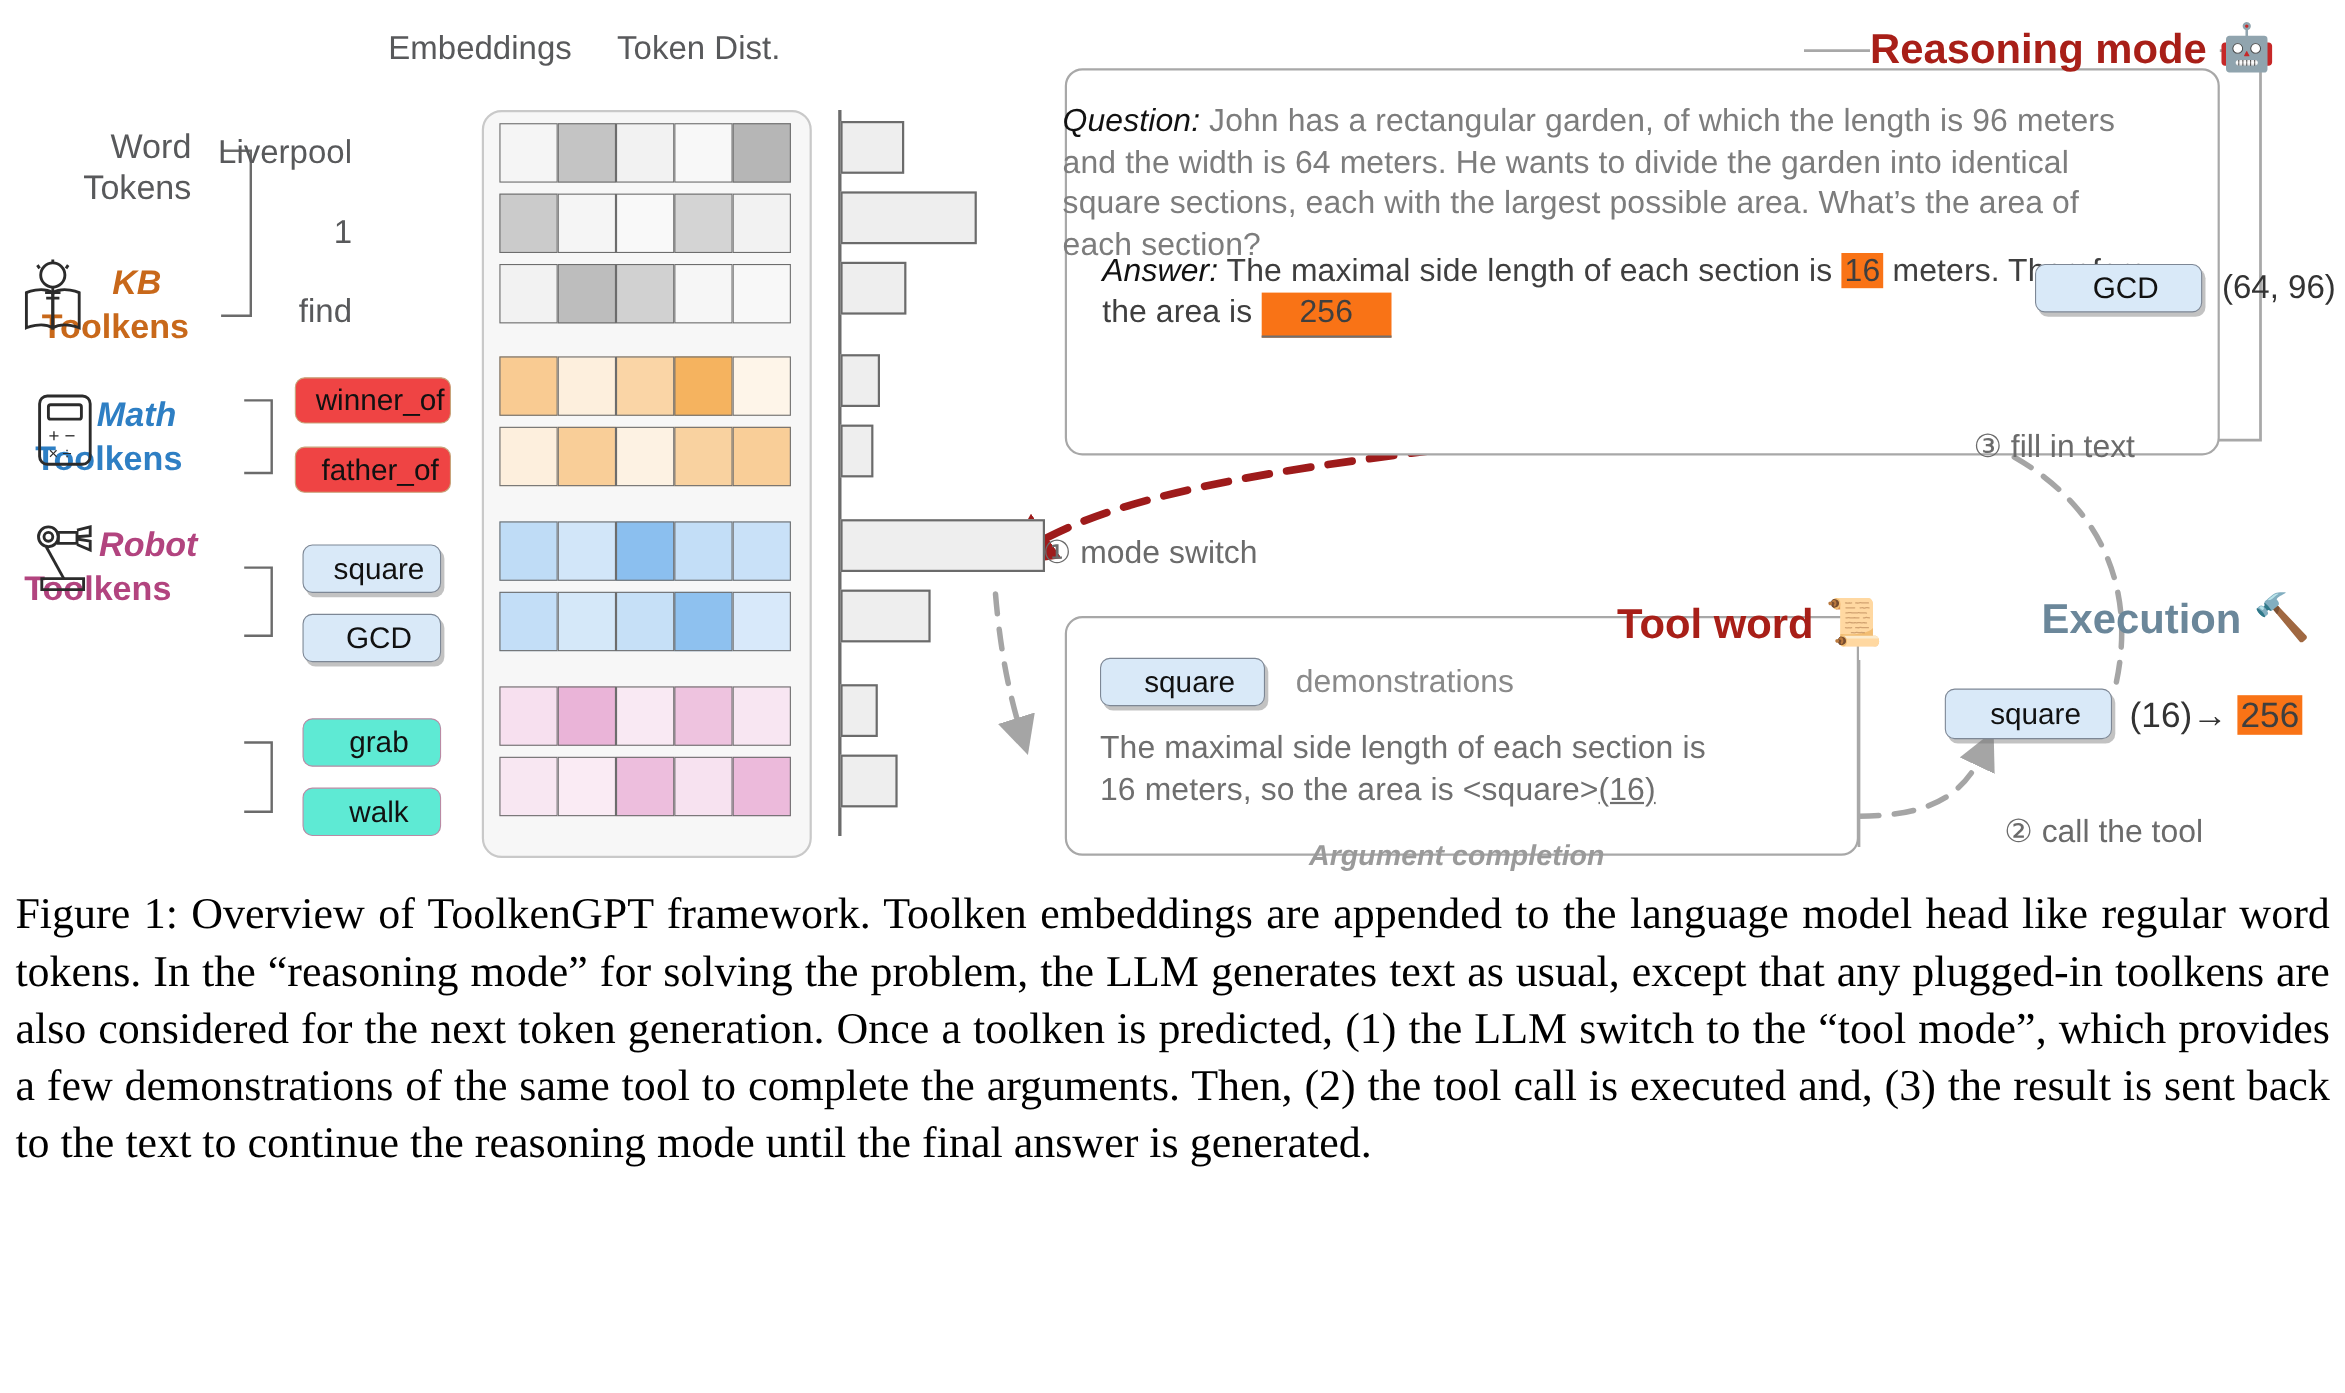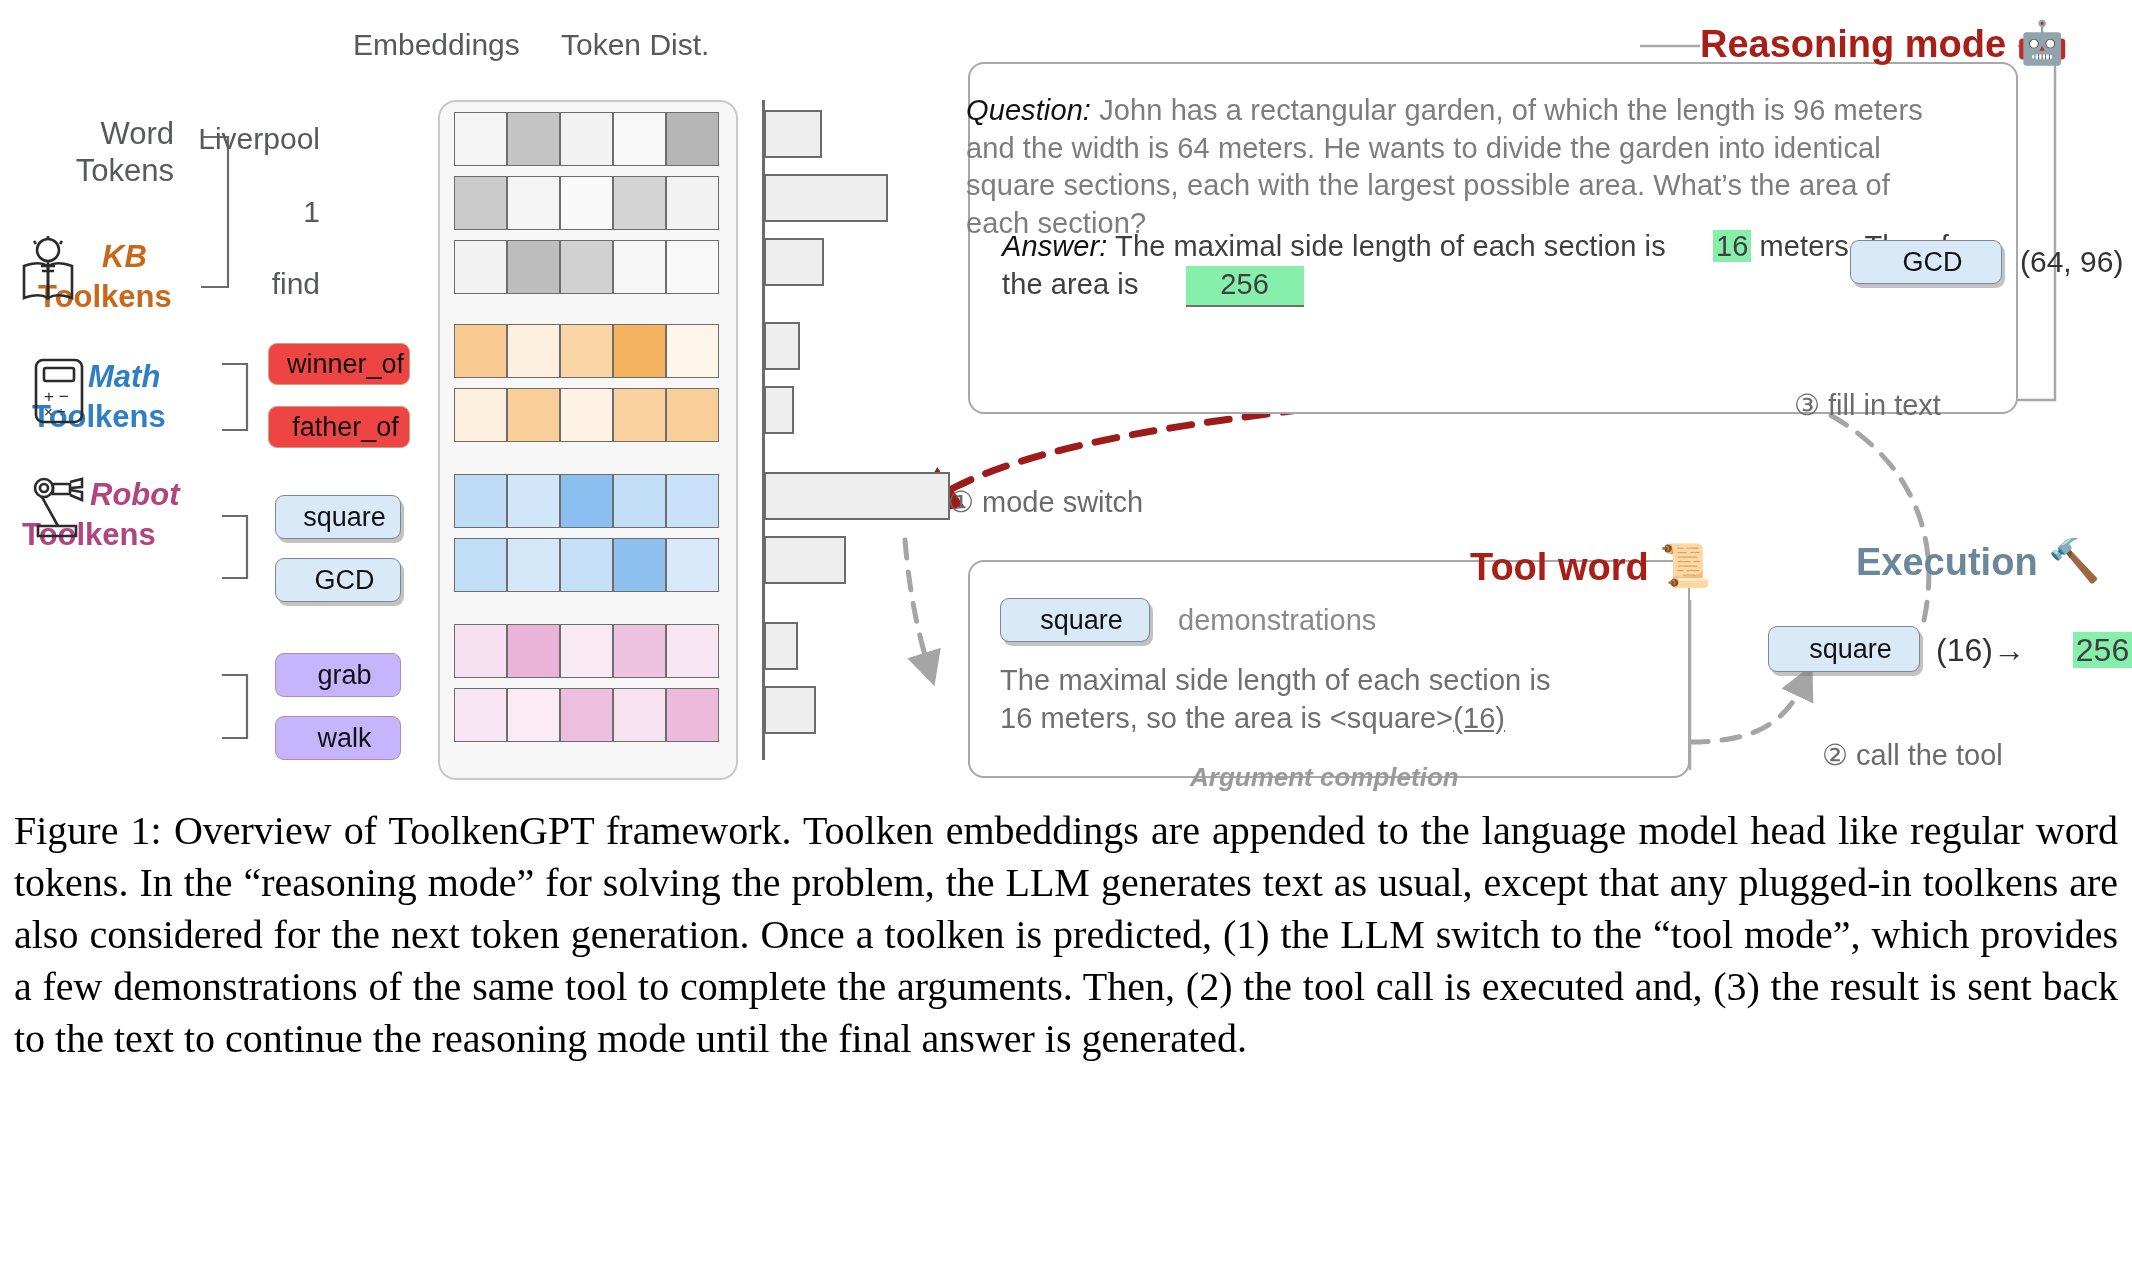--- a/index.html
+++ b/index.html
@@ -23,41 +23,41 @@
   .wtok{position:absolute;font-size:30px;color:#58595b;text-align:right;
         white-space:nowrap;}
 
   
   .pill{position:absolute;border-radius:9px;border:1.6px solid #8a8a8a;
         font-size:27px;color:#111;display:flex;align-items:center;
         justify-content:center;white-space:nowrap;box-sizing:border-box;padding-left:13px;}
   .pill.kb{background:#ef4444;border-color:#c8a37a;}
   .pill.math{background:#d9e9f8;border-color:#7d8795;
              box-shadow:3px 4px 0 rgba(120,120,120,.45);}
-  .pill.robot{background:#c4b5fd;border-color:#b98aa4;}
+  .pill.robot{background:#5eead4;border-color:#b98aa4;}
 
   
   .embcard{position:absolute;background:#f7f7f7;border:2px solid #c9c9c9;
            border-radius:18px;box-sizing:border-box;}
   .cell{position:absolute;border:1.4px solid #6d6d6d;box-sizing:border-box;}
 
   
   .axis{position:absolute;background:#6b6b6b;width:2.5px;}
   .bar{position:absolute;background:#eeeeee;border:2px solid #6b6b6b;
        box-sizing:border-box;}
 
   
   .panel{position:absolute;border:2.5px solid #a8a8a8;border-radius:16px;
          box-sizing:border-box;background:#ffffff;}
 
   .ptext{position:absolute;font-size:29px;line-height:1.30;color:#7d7d7d;
          letter-spacing:.1px;}
   .ptext b{color:#111;font-style:italic;font-weight:normal;}
   .ans{color:#3f3f3f;}
-  .hl{background:#86efac;color:#3f3f3f;padding:0 3px;margin-left:39px;}
+  .hl{background:#f97316;color:#3f3f3f;padding:0 3px;}
   .uline{border-bottom:2.5px solid #6f6f6f;padding:0 16px 2px 16px;
          display:inline-block;min-width:86px;text-align:center;}
 
   
   .hdg{position:absolute;font-weight:bold;white-space:nowrap;}
   .hdg-red{color:#a81f18;font-size:38px;}
   .hdg-exec{color:#6b879a;font-size:38px;margin-left:36px;}
   .emoji{font-size:42px;line-height:1;}
 
   

